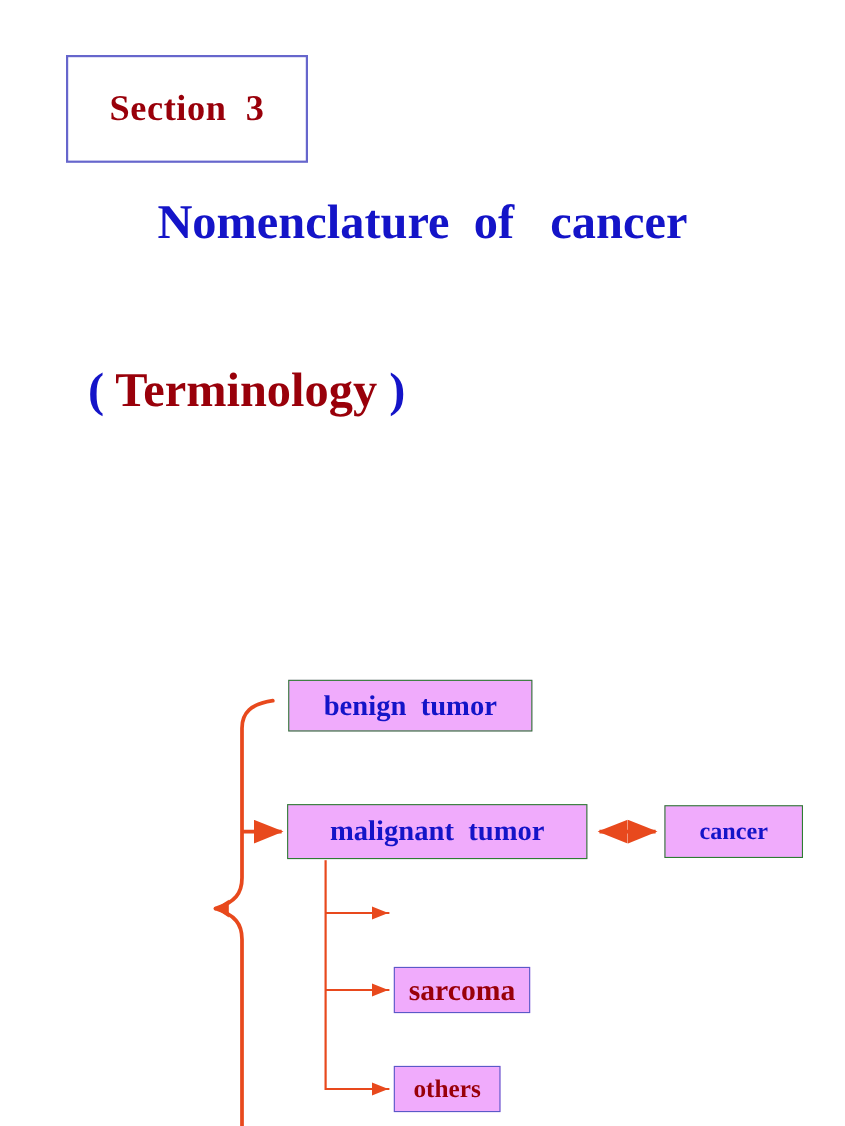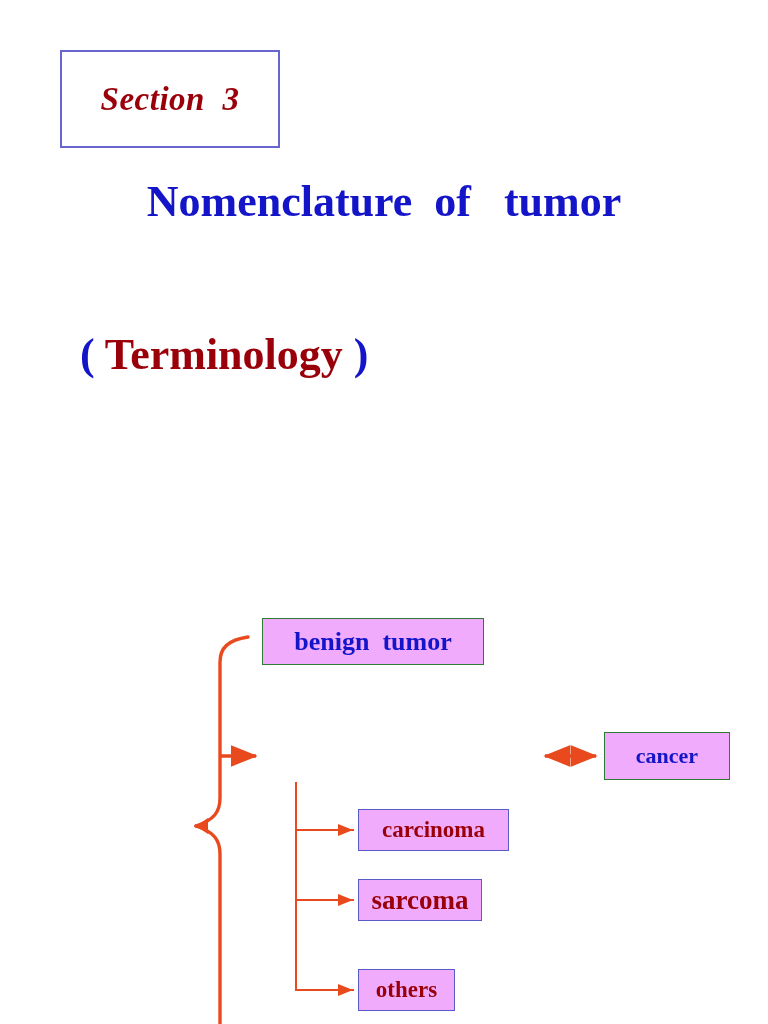--- a/index.html
+++ b/index.html
@@ -31,21 +31,20 @@
     display: flex;
     align-items: center;
     justify-content: center;
   }
   #section-label {
     color: #99000a;
     font-size: 33px;
     font-weight: bold;
     letter-spacing: 0.5px;
     white-space: pre;
-    font-style: italic;
   }
 
   
   #title-line-1 {
     position: absolute;
     left: 0;
     top: 176px;
     width: 768px;
     text-align: center;
     color: #1414c8;
@@ -110,21 +109,21 @@
 </style>
 </head>
 <body>
 
 <div id="slide">
 
   <div id="section-box">
     <span id="section-label">Section  3</span>
   </div>
 
-  <div id="title-line-1">Nomenclature  of   tumor</div>
+  <div id="title-line-1">Nomenclature  of   cancer</div>
 
   <div id="title-line-2">
     <span class="paren">( </span><span class="term">Terminology</span><span class="paren"> )</span>
   </div>
 
   <svg id="connectors" viewBox="0 0 768 1024" xmlns="http://www.w3.org/2000/svg">
     <defs>
       <marker id="arrowR" markerWidth="9" markerHeight="9" refX="7.5" refY="3.2" orient="auto" markerUnits="strokeWidth">
         <path d="M0,0 L8,3.2 L0,6.4 z" fill="#e8491d"></path>
       </marker>
@@ -159,28 +158,28 @@
     <line x1="296" y1="830" x2="354" y2="830" stroke="#e8491d" stroke-width="2" marker-end="url(#arrowRthin)"></line>
     <line x1="296" y1="900" x2="354" y2="900" stroke="#e8491d" stroke-width="2" marker-end="url(#arrowRthin)"></line>
     <line x1="296" y1="990" x2="354" y2="990" stroke="#e8491d" stroke-width="2" marker-end="url(#arrowRthin)"></line>
   </svg>
 
 
   <div id="node-benign" class="node node-green">
     <span>benign  tumor</span>
   </div>
 
+  <div id="node-malignant" class="node node-green">
+    <span>malignant  tumor</span>
+  </div>
 
   <div id="node-cancer" class="node node-green">
     <span>cancer</span>
   </div>
 
-  <div id="node-carcinoma" class="node node-blue">
-    <span>carcinoma</span>
-  </div>
 
   <div id="node-sarcoma" class="node node-blue">
     <span>sarcoma</span>
   </div>
 
   <div id="node-others" class="node node-blue">
     <span>others</span>
   </div>
 
 </div>

